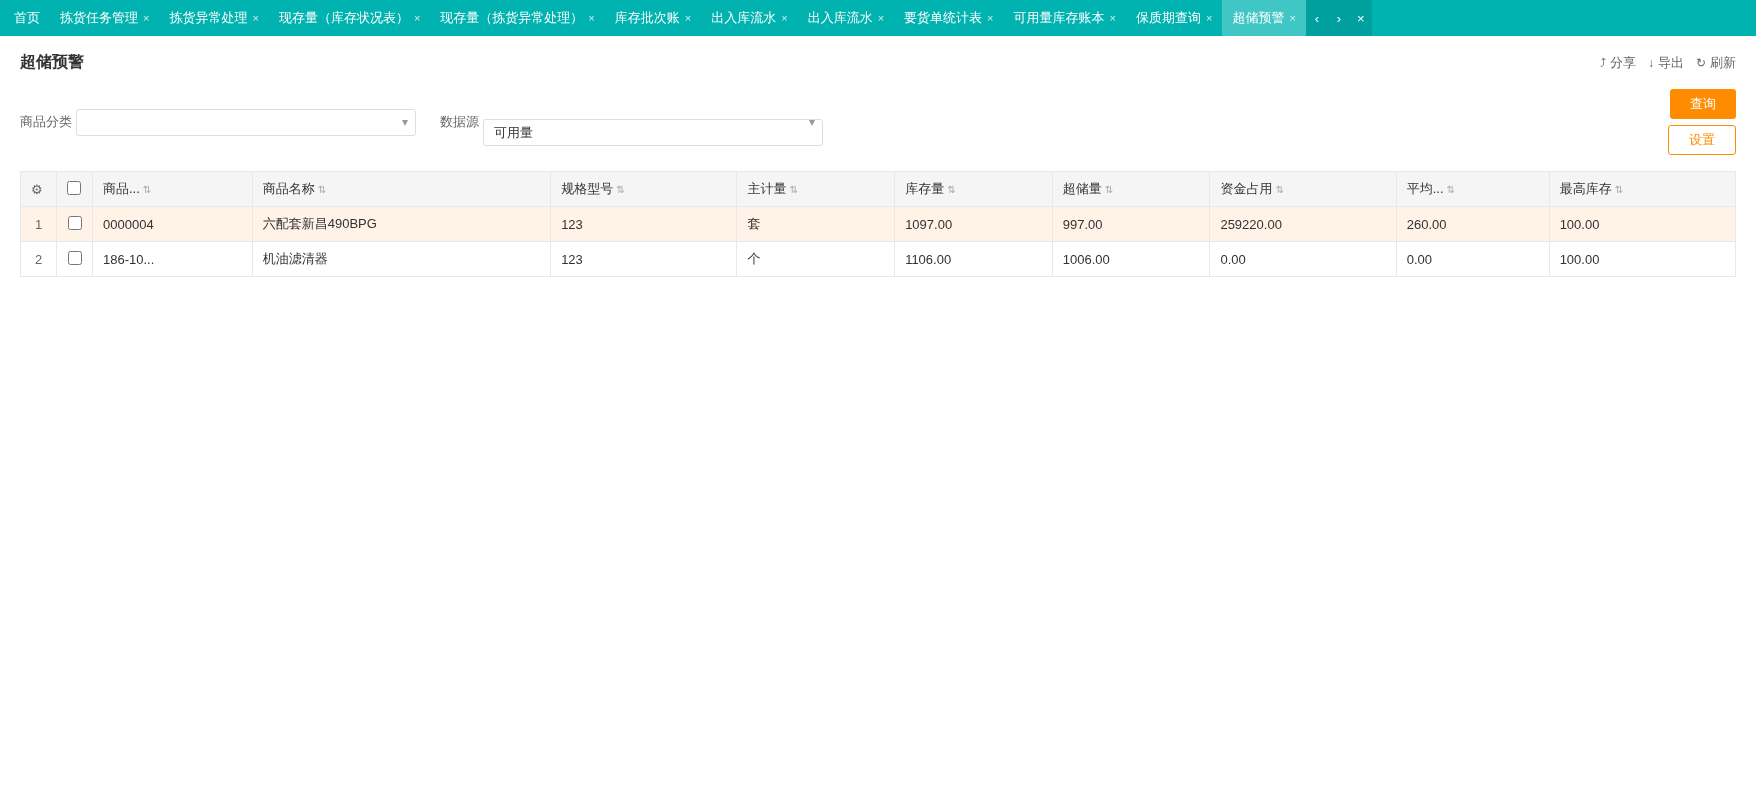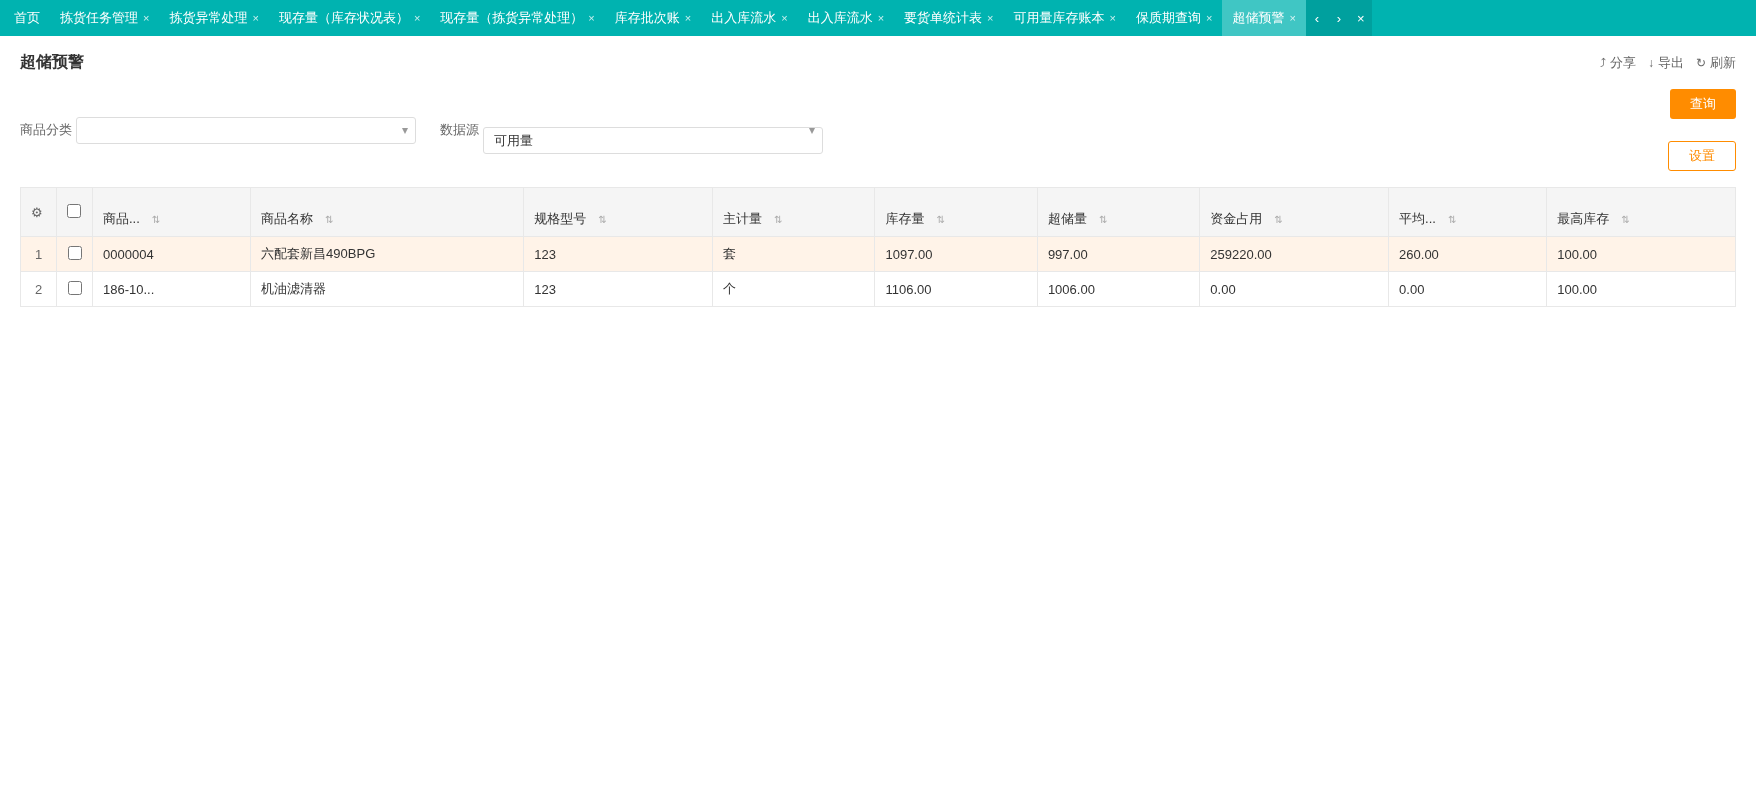--- a/index.html
+++ b/index.html
@@ -158,23 +158,22 @@
     .data-table td {
       border: 1px solid #e8e8e8;
       padding: 8px 10px;
       white-space: nowrap;
     }
     .data-table tr.highlighted td { background: #fff3e8; }
 
     .th-sort {
       display: flex;
       align-items: center;
-      gap: 12px;
-      cursor: pointer;
-      margin-top: 14px;
+      gap: 3px;
+      cursor: pointer;
     }
     .sort-icon { color: #aaa; font-size: 10px; }
 
     .row-num {
       text-align: center;
       color: #666;
     }
     .checkbox-cell {
       text-align: center;
       width: 36px;
@@ -284,21 +283,21 @@
 
     <div class="filter-item">
       <span class="filter-label">数据源</span>
       <div class="select-wrapper data-source-select-wrapper">
         <select class="filter-select" style="min-width:340px;margin-top:20px;">
           <option value="可用量">可用量</option>
         </select>
       </div>
     </div>
 
-    <div style="margin-left: auto; display: flex; flex-direction: column; gap: 22px; align-items: flex-start;">
+    <div style="margin-left: auto; display: flex; flex-direction: column; gap: 6px; align-items: flex-start;">
       <button class="btn-query">查询</button>
       <button class="btn-settings">设置</button>
     </div>
   </div>
 
   <table class="data-table">
     <thead>
       <tr>
         <th class="gear-icon-cell">
           <span style="cursor:pointer; color:#666;">⚙</span>

